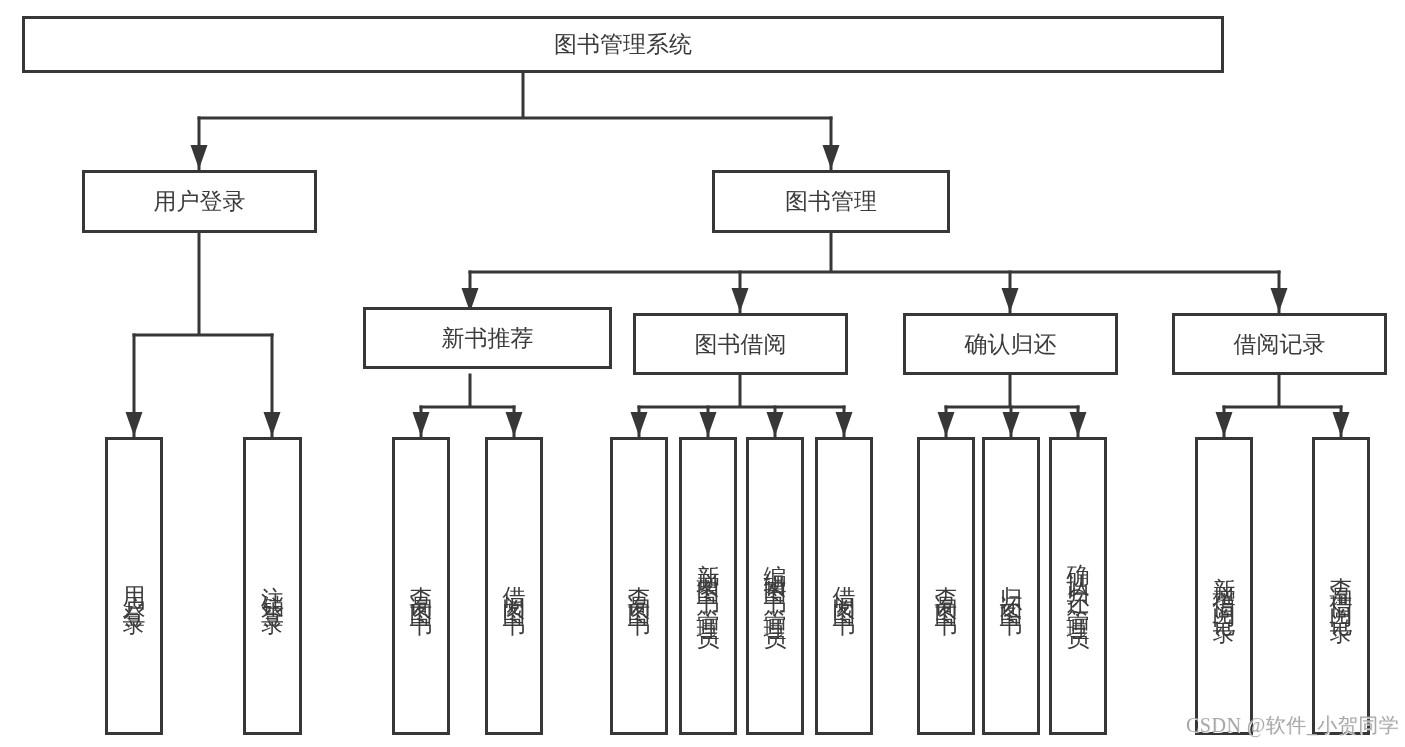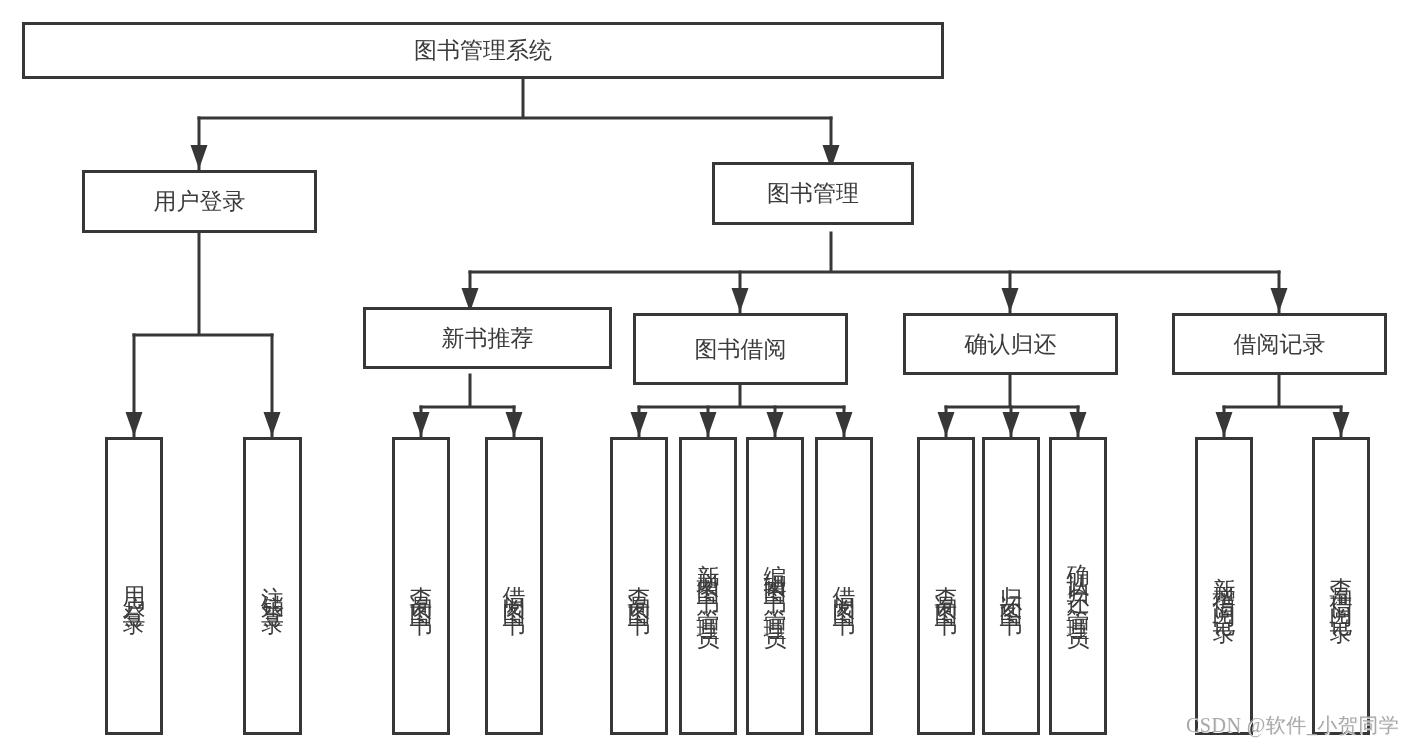--- a/index.html
+++ b/index.html
@@ -62,27 +62,27 @@
     <path d="M708 407 V436" marker-end="url(#arw)"></path>
     <path d="M775 407 V436" marker-end="url(#arw)"></path>
     <path d="M844 407 V436" marker-end="url(#arw)"></path>
     <path d="M946 407 V436" marker-end="url(#arw)"></path>
     <path d="M1011 407 V436" marker-end="url(#arw)"></path>
     <path d="M1078 407 V436" marker-end="url(#arw)"></path>
     <path d="M1224 407 V436" marker-end="url(#arw)"></path>
     <path d="M1341 407 V436" marker-end="url(#arw)"></path>
   </svg>
 
-  <div class="node" style="left:22px;top:22px;width:922px;height:57px">图书管理系统</div>
+  <div class="node" style="left:22px;top:16px;width:1202px;height:57px">图书管理系统</div>
 
   <div class="node" style="left:82px;top:170px;width:235px;height:63px">用户登录</div>
-  <div class="node" style="left:712px;top:162px;width:202px;height:63px">图书管理</div>
+  <div class="node" style="left:712px;top:170px;width:238px;height:63px">图书管理</div>
 
   <div class="node" style="left:363px;top:307px;width:249px;height:62px">新书推荐</div>
-  <div class="node" style="left:633px;top:313px;width:215px;height:72px">图书借阅</div>
+  <div class="node" style="left:633px;top:313px;width:215px;height:62px">图书借阅</div>
   <div class="node" style="left:903px;top:313px;width:215px;height:62px">确认归还</div>
   <div class="node" style="left:1172px;top:313px;width:215px;height:62px">借阅记录</div>
 
   <div class="node v" style="left:105px;top:437px;width:58px;height:298px">用户登录</div>
   <div class="node v" style="left:243px;top:437px;width:59px;height:298px">注销登录</div>
 
   <div class="node v" style="left:392px;top:437px;width:58px;height:298px">查询图书</div>
   <div class="node v" style="left:485px;top:437px;width:58px;height:298px">借阅图书</div>
 
   <div class="node v" style="left:610px;top:437px;width:58px;height:298px">查询图书</div>

